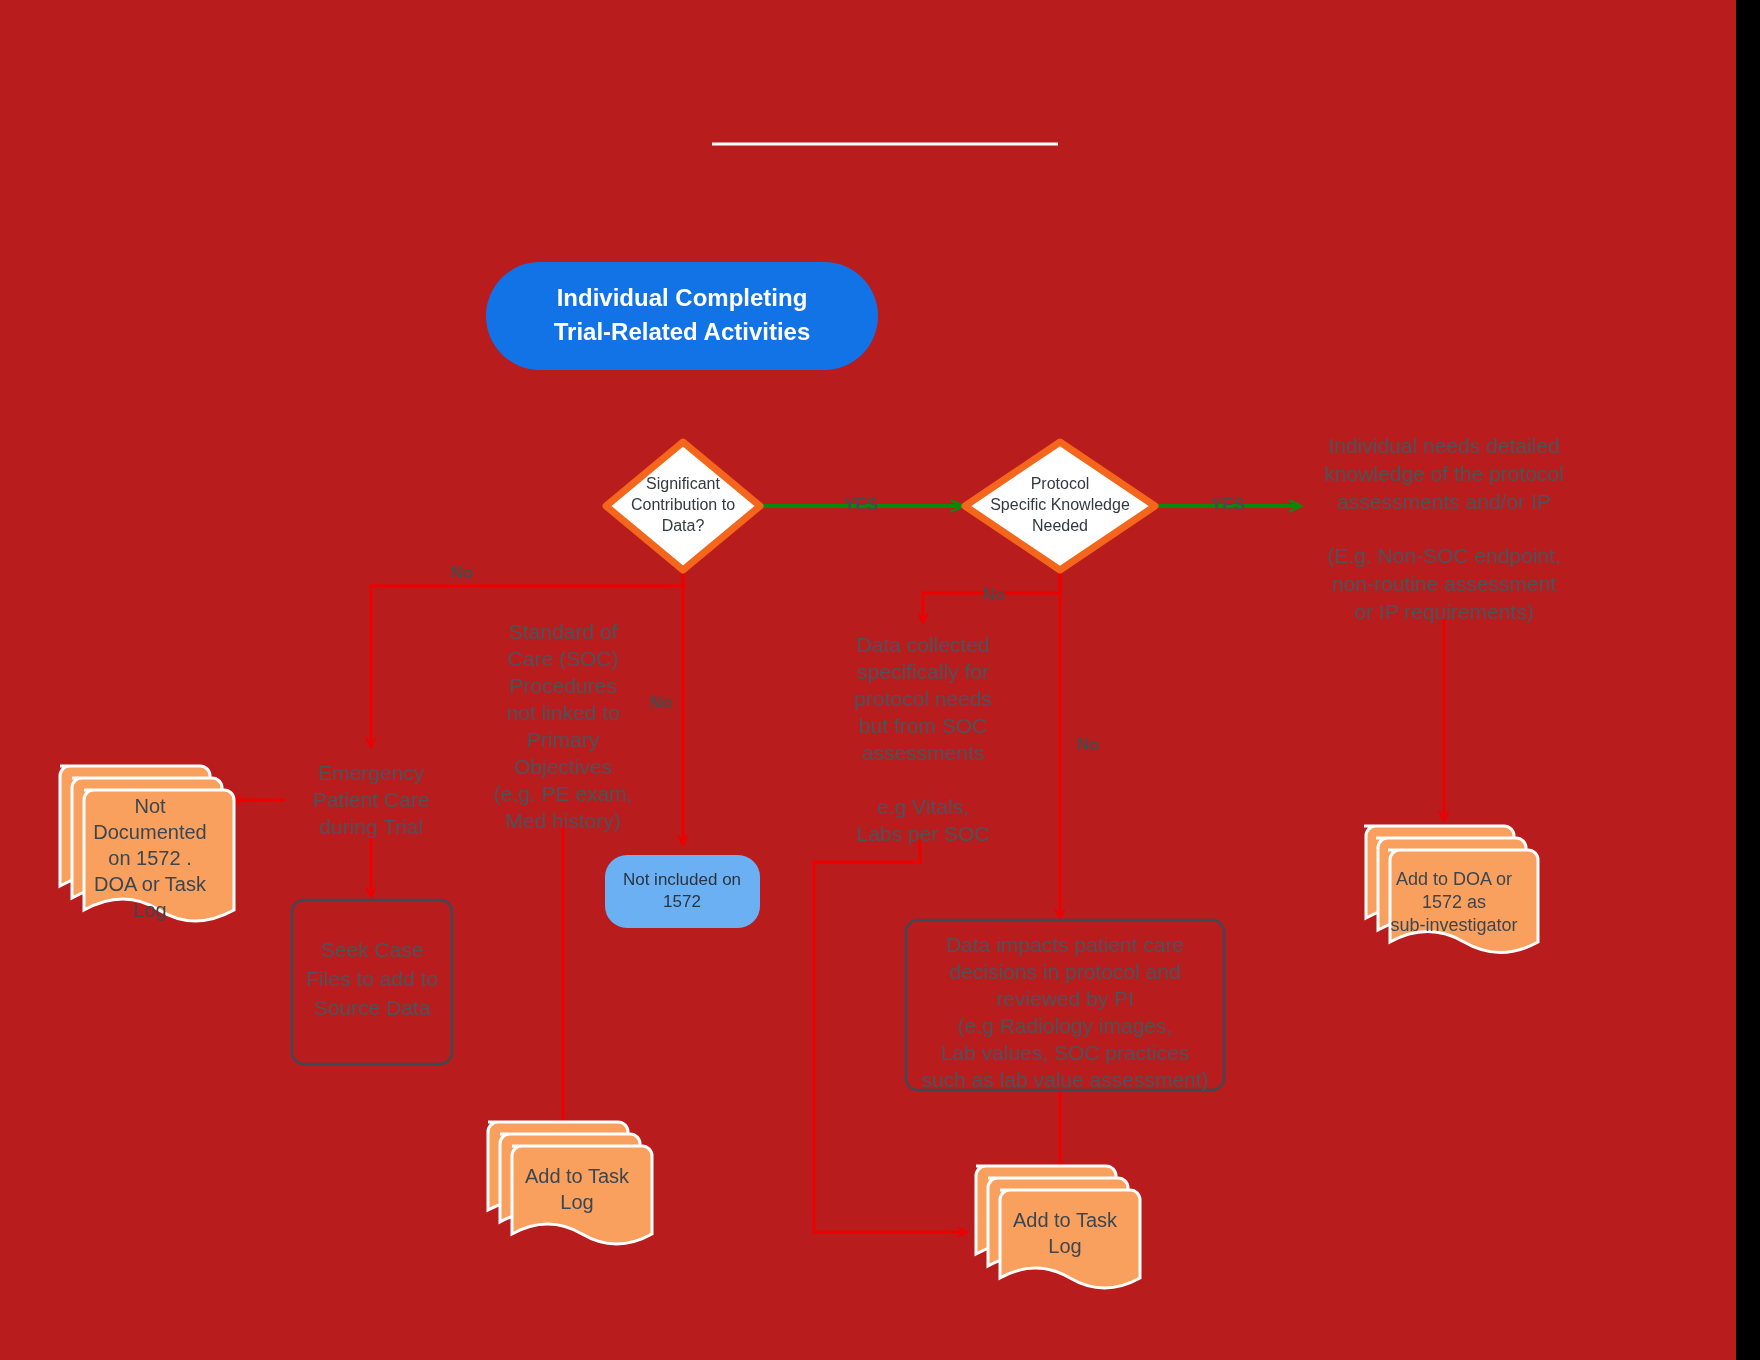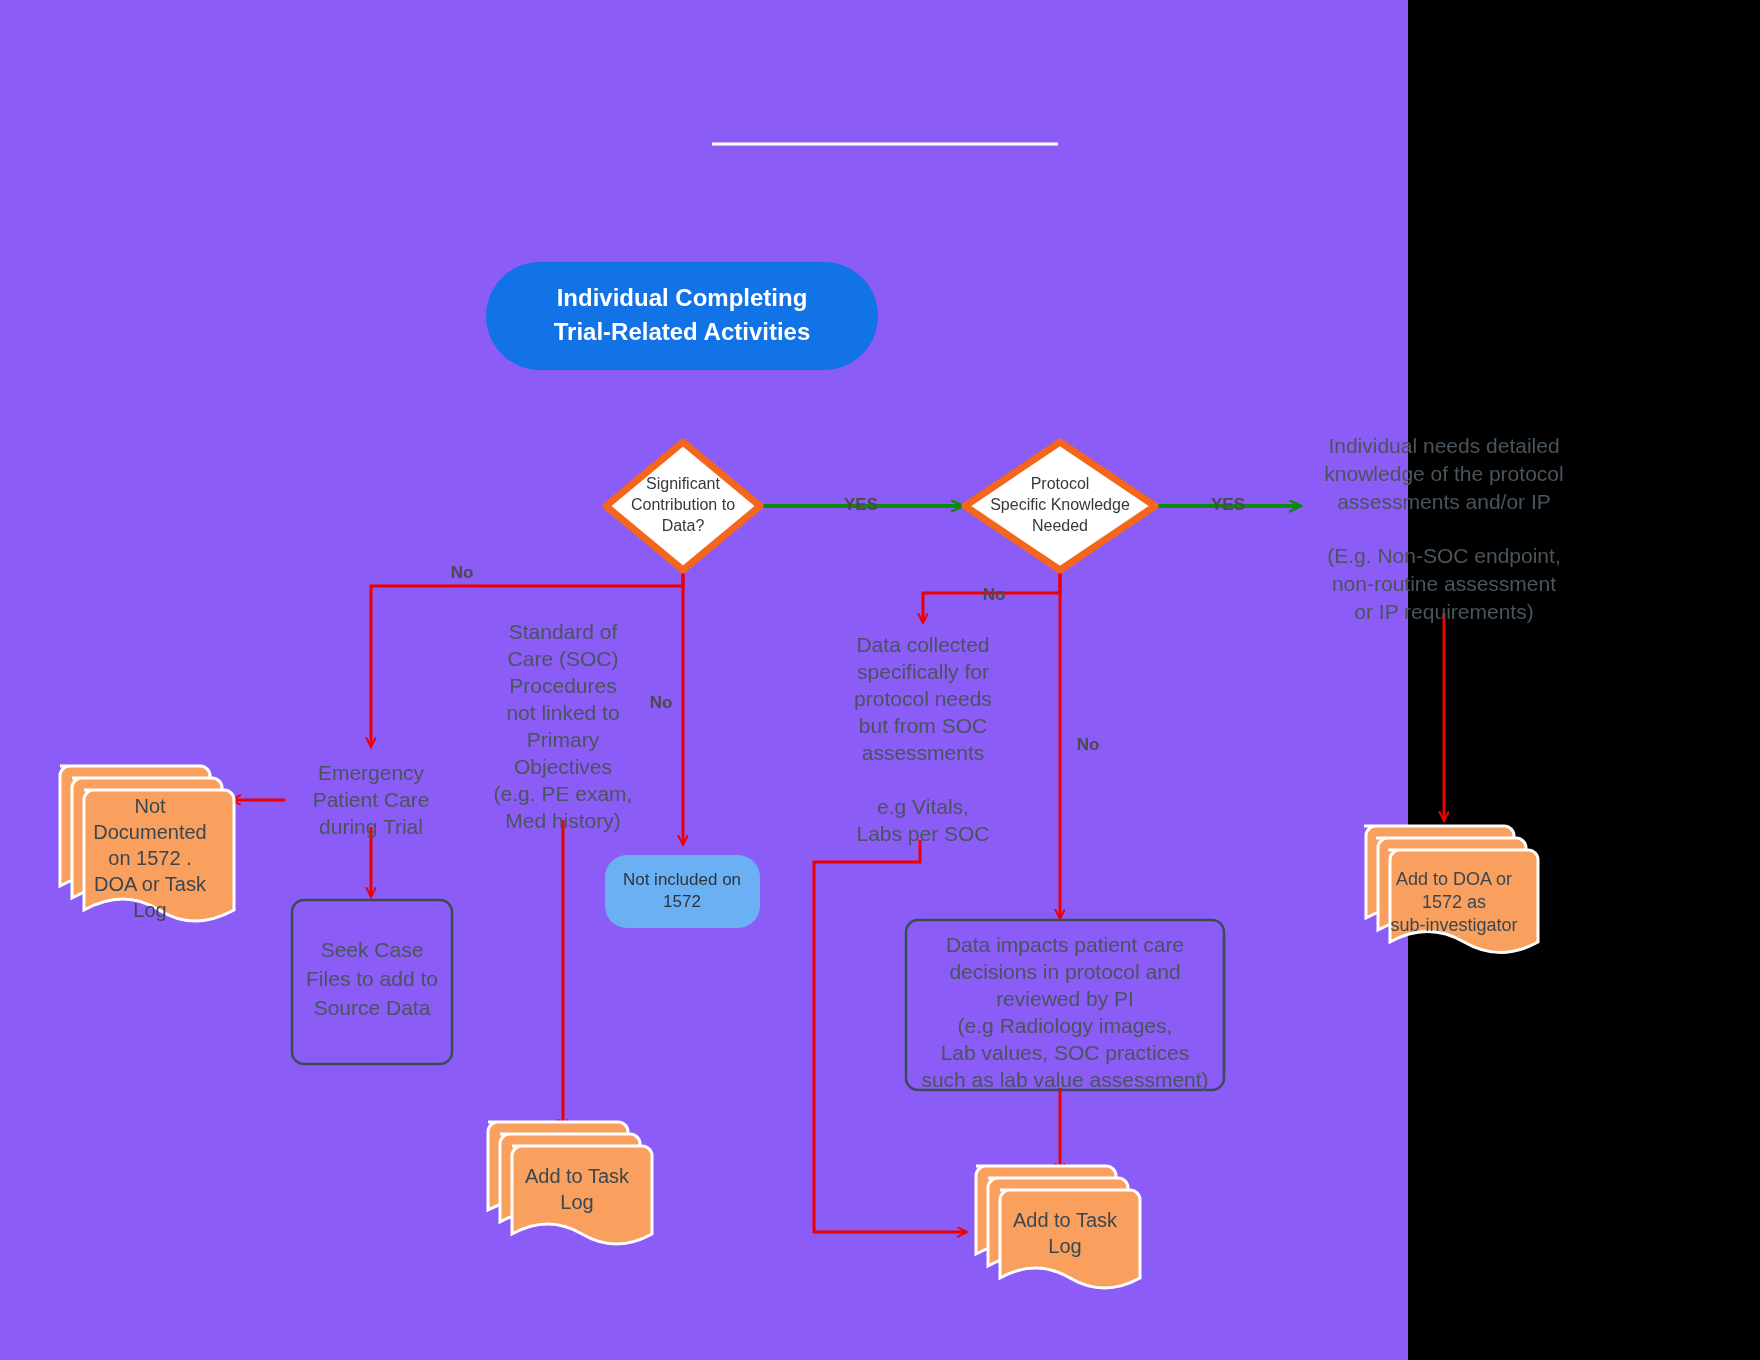--- a/index.html
+++ b/index.html
@@ -1,17 +1,17 @@
 <!DOCTYPE html>
 <html><head>
 <meta charset="utf-8">
 <style>
   html,body{margin:0;padding:0;background:#000;}
   body{width:1760px;height:1360px;overflow:hidden;font-family:"Liberation Sans",sans-serif;}
-  #stage{position:relative;width:1408px;height:1360px;background:#8b5cf6;}
+  #stage{position:relative;width:1736px;height:1360px;background:#b91c1c;}
   svg{position:absolute;left:0;top:0;width:1760px;height:1360px;}
   .nodetext{font-family:"Liberation Sans",sans-serif;text-anchor:middle;dominant-baseline:middle;}
   .floating{fill:#49545c;font-size:21px;}
   .diamondtext{fill:#333a3f;font-size:16px;}
   .notetext{fill:#3b4650;font-size:20px;}
   .boxtext{fill:#49545c;font-size:21px;}
   .pilltext{fill:#ffffff;font-size:24px;font-weight:bold;}
   .edgelabel{fill:#4a4a4a;font-size:17px;font-weight:bold;}
   .edgelabel-no{fill:#4a4a4a;font-size:17px;font-weight:bold;}
 </style>

